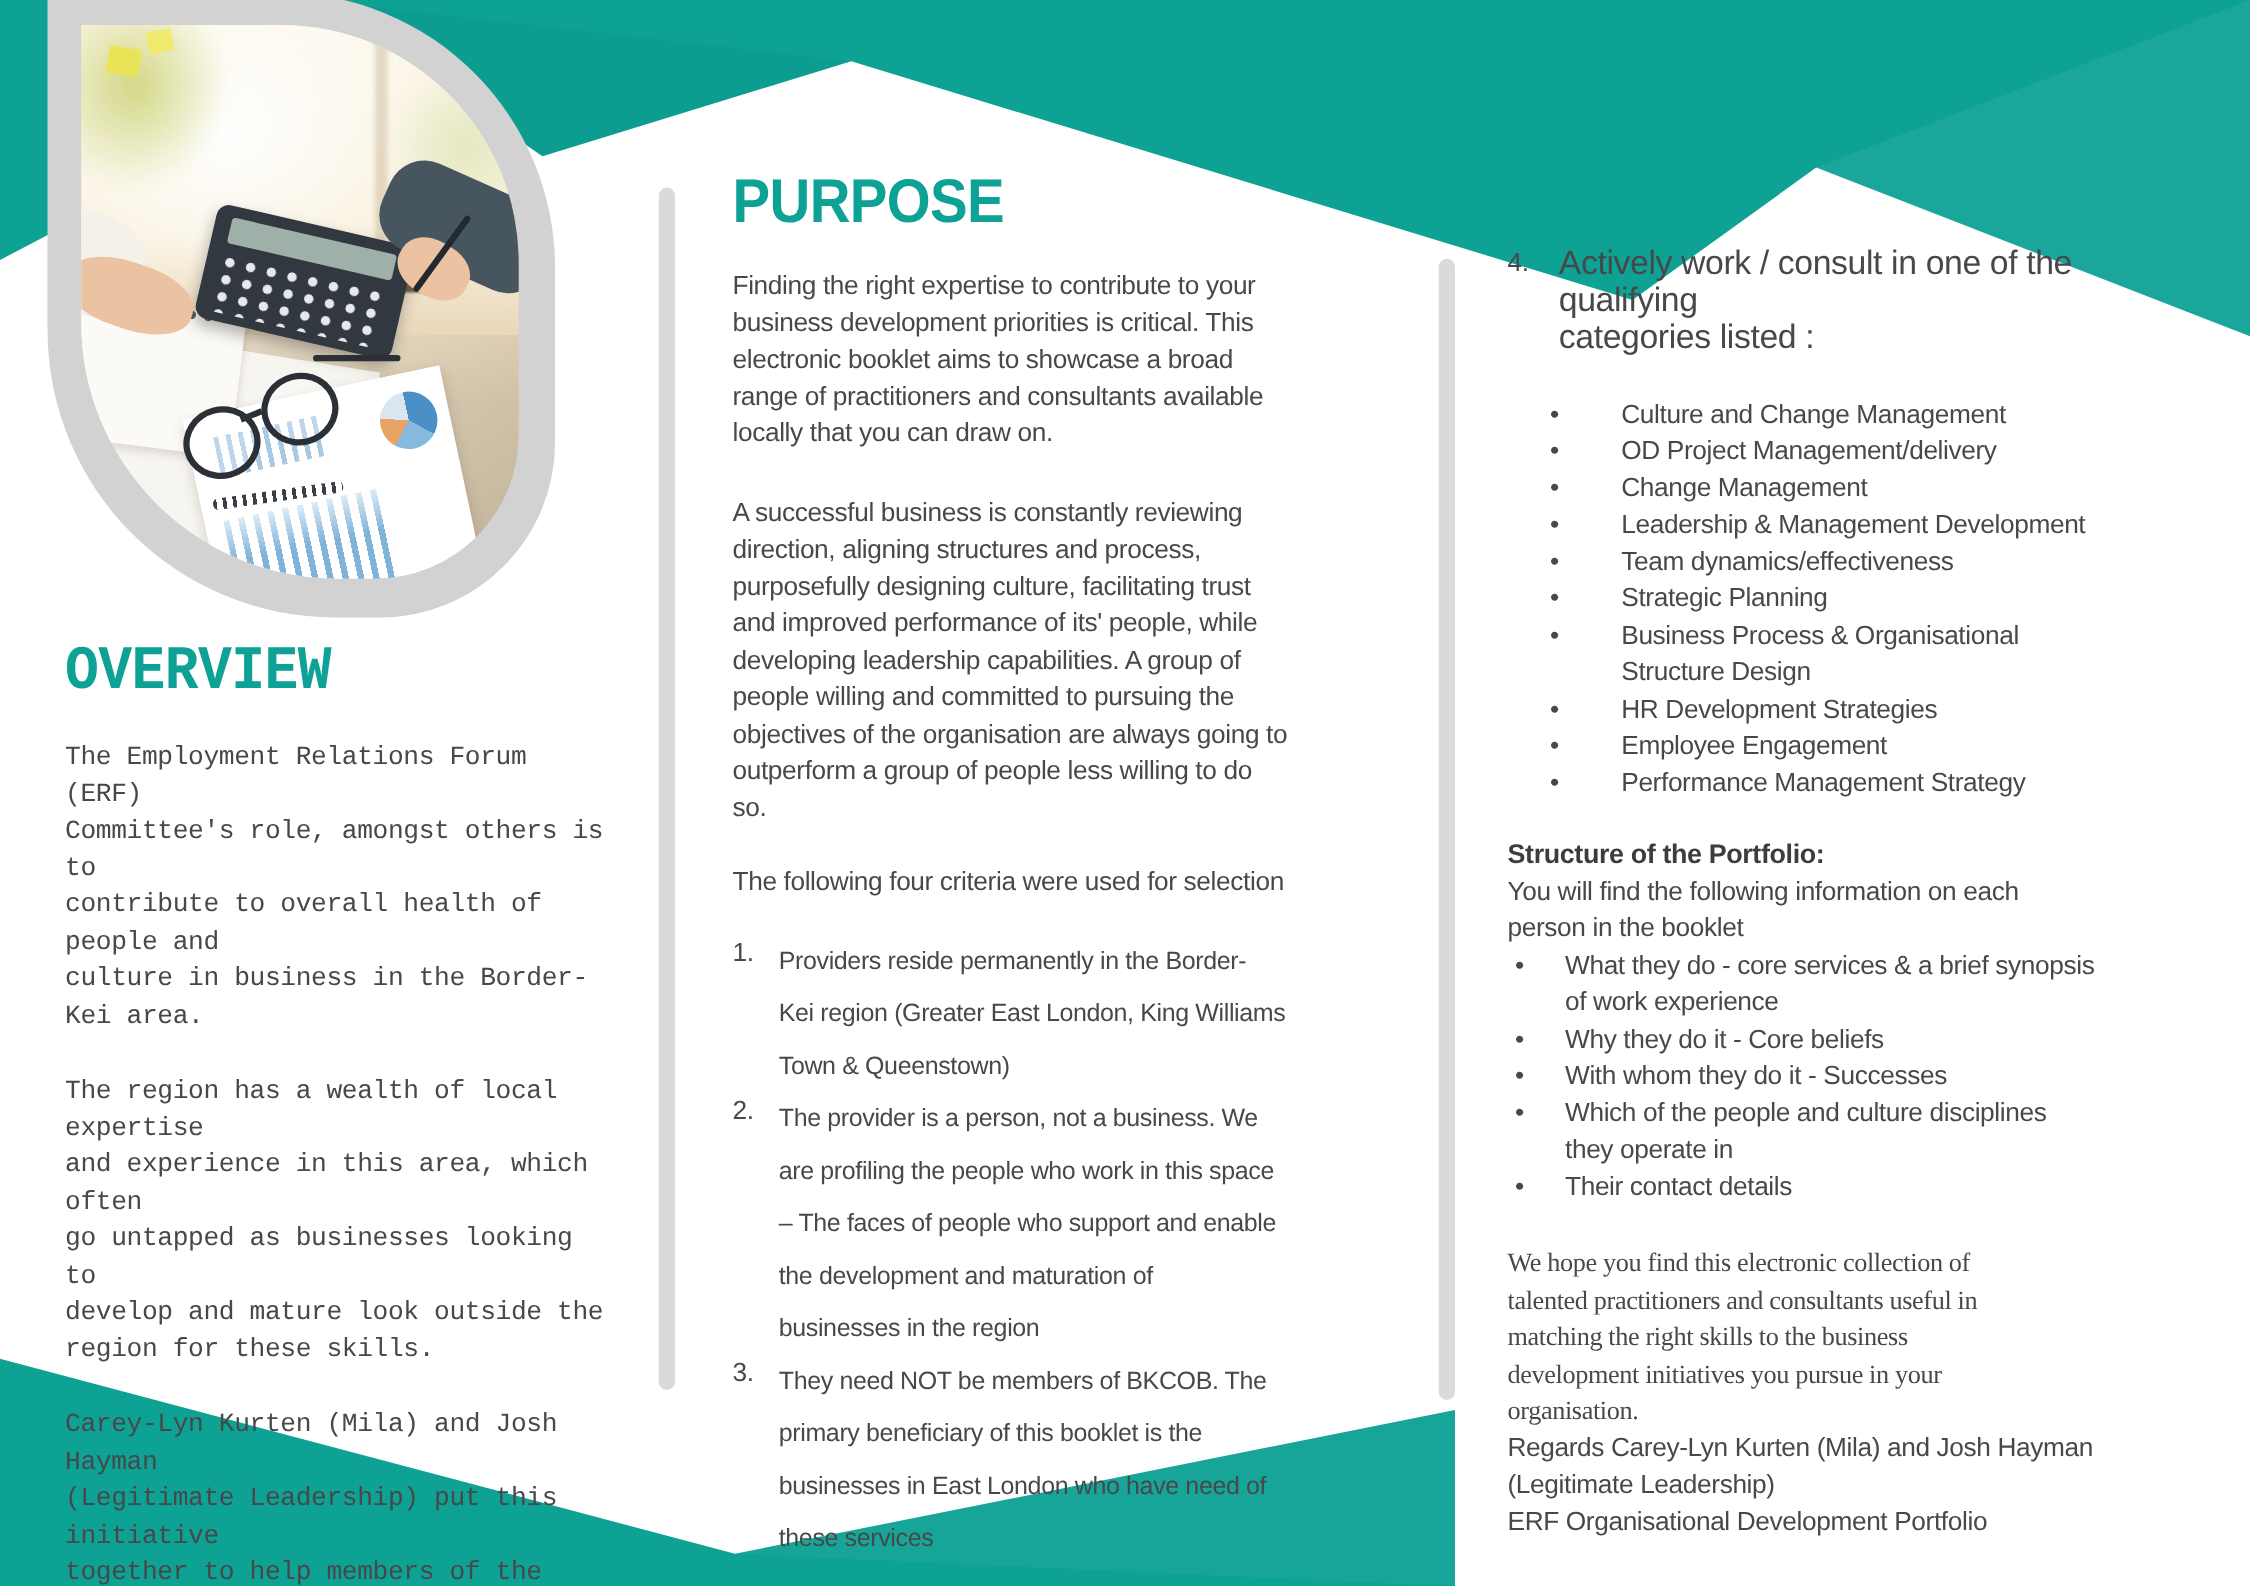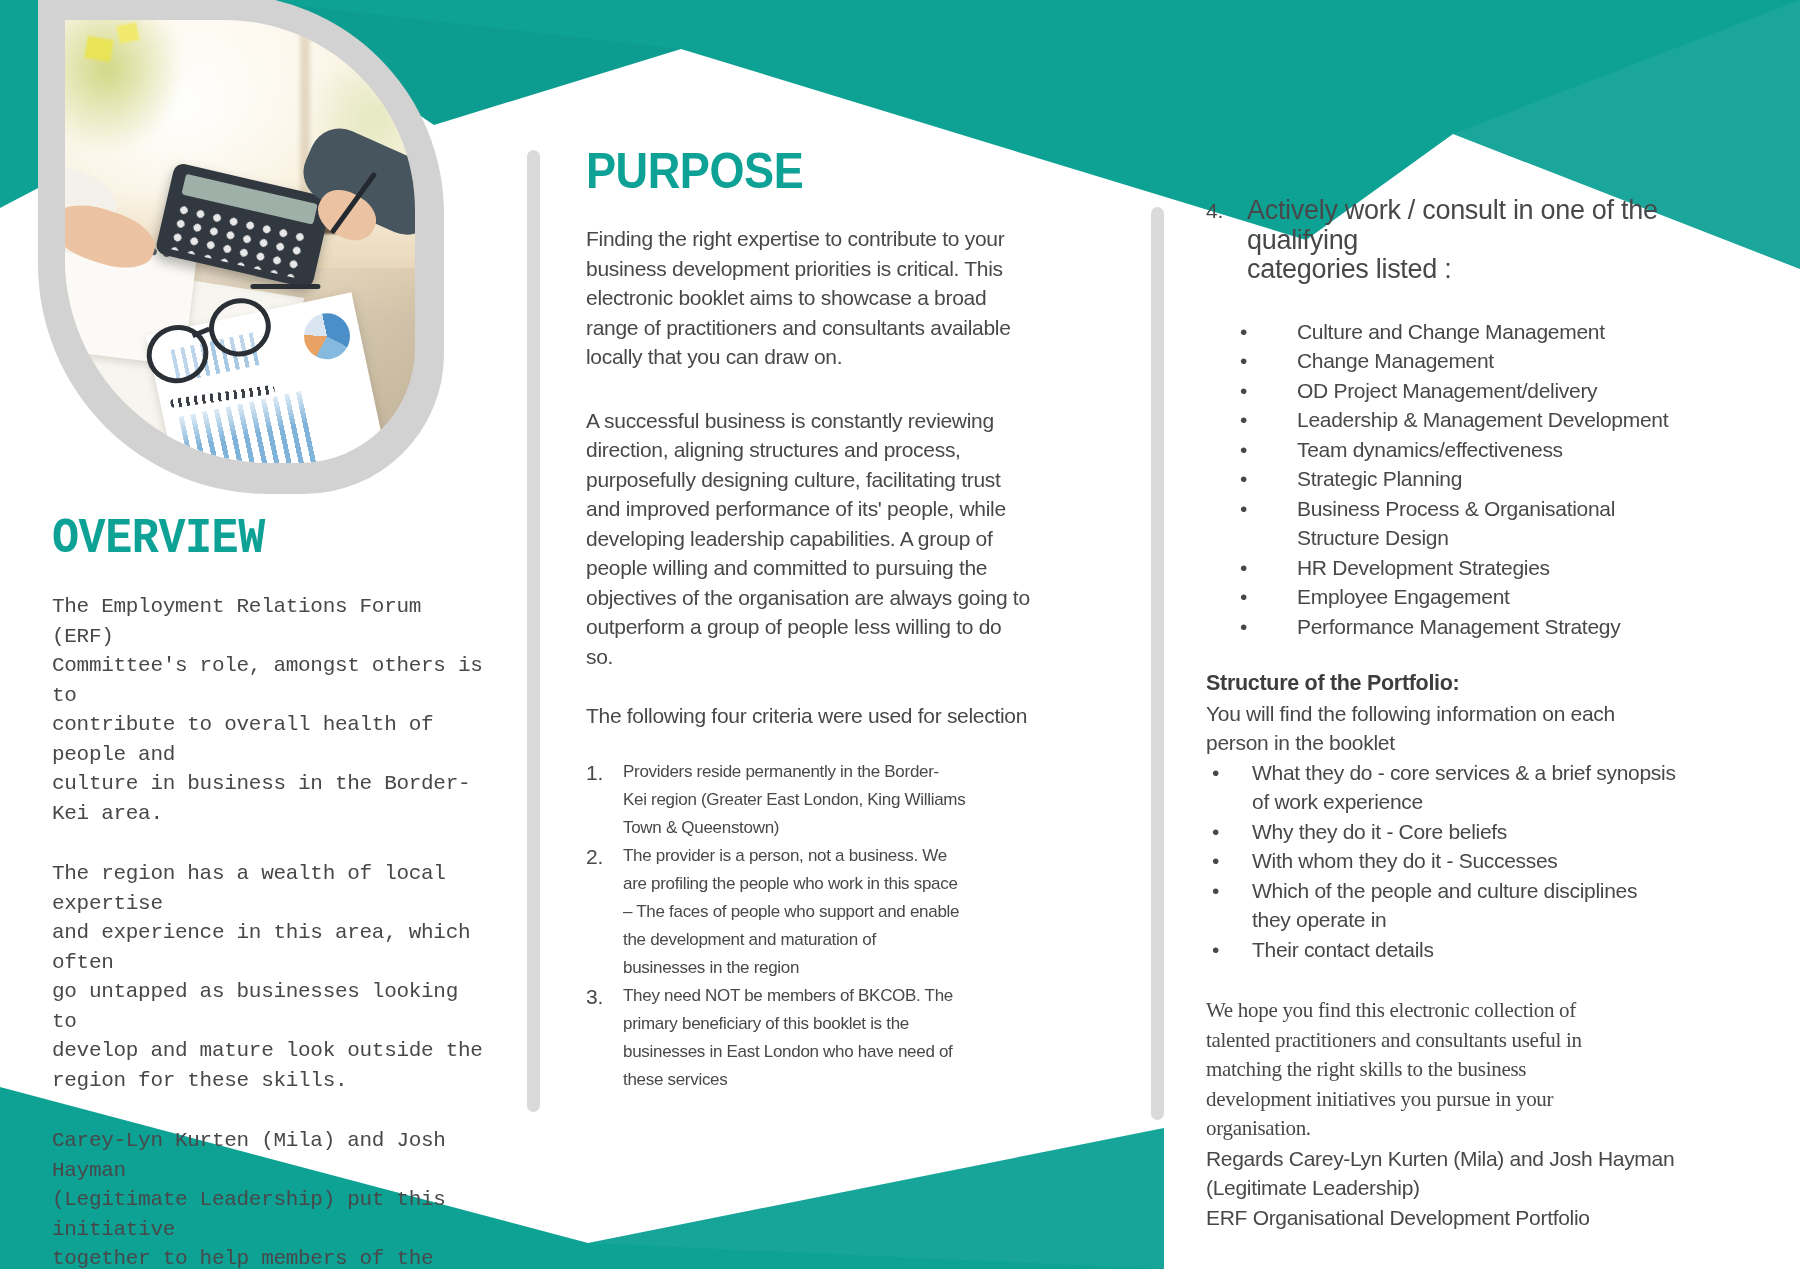--- a/index.html
+++ b/index.html
@@ -63,40 +63,40 @@
     background:repeating-linear-gradient(90deg,#3a3f45 0 3px, rgba(0,0,0,0) 3px 8px); border-radius:4px; }
   .ph-sleeve-left { left:-10%; top:34%; width:24%; height:18%; background:#f4f1ea; border-radius:40%; transform:rotate(26deg); }
   .ph-hand-left { left:-4%; top:43%; width:30%; height:12%; background:#ecc3a2; border-radius:45%; transform:rotate(18deg); }
   .ph-arm-right { right:-8%; top:28%; width:40%; height:17%; background:#47555f; border-radius:30px; transform:rotate(24deg); }
   .ph-hand-right { right:11%; top:39%; width:17%; height:10%; background:#ecc3a2; border-radius:45%; transform:rotate(30deg); }
   .ph-pen { right:17%; top:33%; width:5px; height:74px; background:#23292e; border-radius:3px; transform:rotate(36deg); }
 
   
   .col { position:absolute; z-index:4; }
   .col-left { left:52px; top:514px; width:440px;font-family:Liberation Mono, monospace; }
-  .col-mid { left:586px; top:146px; width:560px; }
+  .col-mid { left:586px; top:136px; width:560px; }
   .col-right { left:1206px; top:196px; width:560px; }
 
   .vbar { position:absolute; width:13px; background:#DADADA; border-radius:7px; z-index:2; }
   .vbar-mid { left:527px; top:150px; height:962px; }
   .vbar-right { left:1151px; top:207px; height:913px; }
 
   h2.section {
     margin:0 0 28px 0; font-size:47px; line-height:50px; font-weight:700;
     color:#0EA195; letter-spacing:-0.5px; transform:scale(0.96,1.05); transform-origin:left center;
   }
   .body-txt { margin:0; font-size:21px; line-height:29.5px; letter-spacing:-0.3px; white-space:pre-line; }
   .col-left .body-txt { margin-bottom:31px; }
   .col-mid .p1 { margin-bottom:34px; }
   .col-mid .p2 { margin-bottom:30px; }
 
   ol.criteria { list-style:none; margin:27px 0 0 0; padding:0; }
   ol.criteria li { display:flex; }
   ol.criteria .num { flex:none; width:37px; font-size:21px; line-height:29.5px; letter-spacing:-0.3px; }
-  ol.criteria .txt { font-size:17px; line-height:28px; letter-spacing:-0.3px; white-space:pre-line; }
+  ol.criteria .txt { font-size:20px; line-height:42px; letter-spacing:-0.3px; white-space:pre-line; }
 
   .item4 { display:flex; }
   .item4 .num { flex:none; width:41px; font-size:21px; line-height:29.5px; letter-spacing:-0.3px; }
   .item4 .txt { font-size:27px; line-height:29.5px; letter-spacing:-0.3px; white-space:pre-line; }
 
   ul.blist { list-style:none; margin:0; padding:0; }
   ul.blist li { position:relative; font-size:21px; line-height:29.5px; letter-spacing:-0.3px; white-space:pre-line; }
   ul.cats { margin-top:32px; }
   ul.cats li { padding-left:91px; }
   ul.cats li::before { content:"\2022"; position:absolute; left:34px; }
@@ -226,22 +226,22 @@
   </div>
 
   <div class="col col-right">
     <div class="item4">
       <span class="num">4.</span>
       <span class="txt">Actively work / consult in one of the qualifying
 categories listed :</span>
     </div>
     <ul class="blist cats">
       <li>Culture and Change Management</li>
+      <li>OD Project Management/delivery</li>
       <li>Change Management</li>
-      <li>OD Project Management/delivery</li>
       <li>Leadership &amp; Management Development</li>
       <li>Team dynamics/effectiveness</li>
       <li>Strategic Planning</li>
       <li>Business Process &amp; Organisational
 Structure Design</li>
       <li>HR Development Strategies</li>
       <li>Employee Engagement</li>
       <li>Performance Management Strategy</li>
     </ul>
     <p class="bold-label">Structure of the Portfolio:</p>

